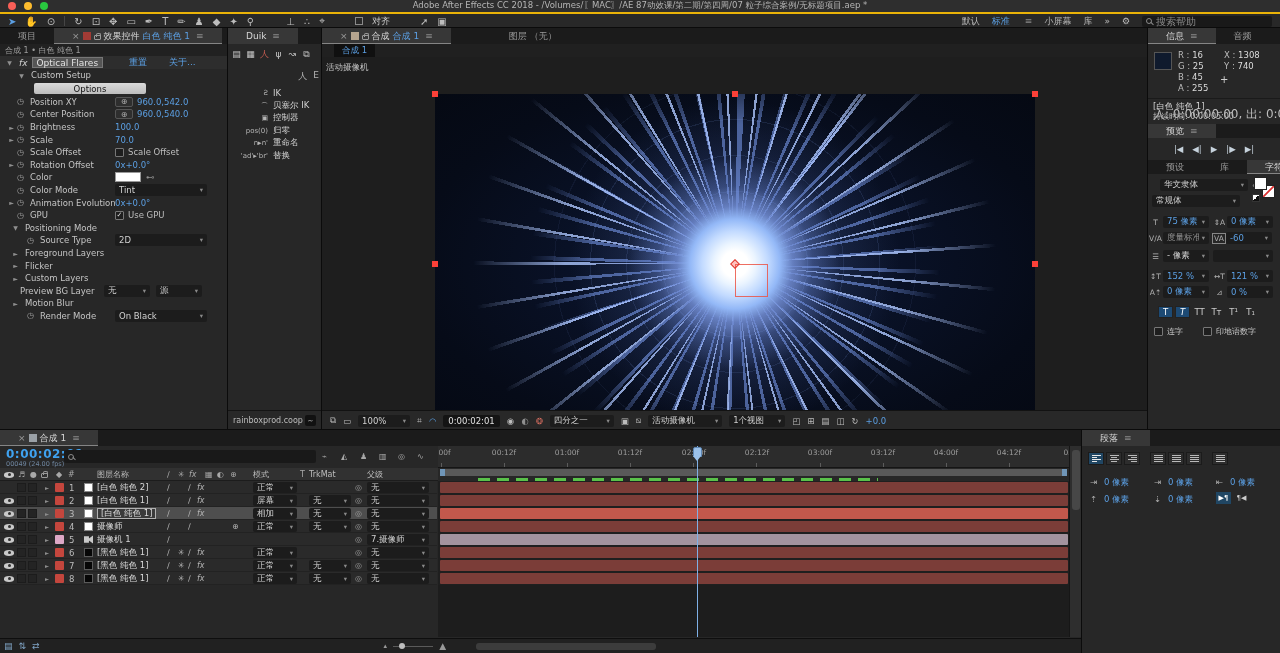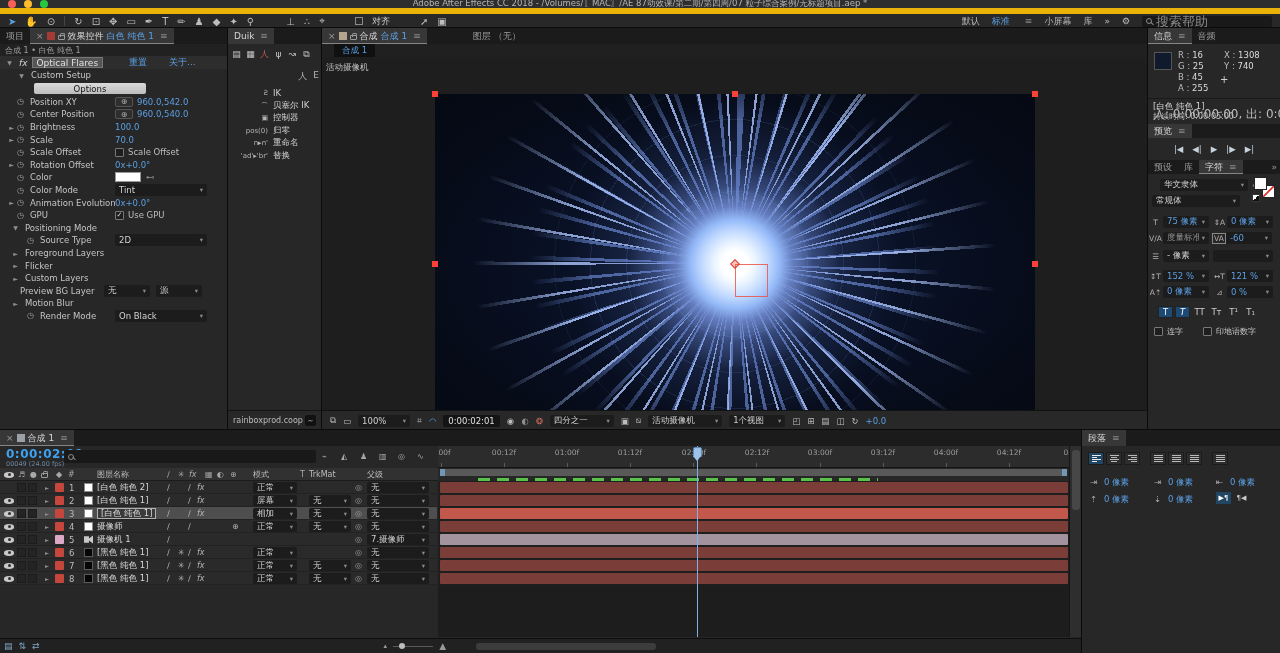--- a/index.html
+++ b/index.html
@@ -1,41 +1,41 @@
 <!DOCTYPE html>
 <html><head>
 <meta charset="utf-8">
 <style>
 *{margin:0;padding:0;box-sizing:border-box;font-family:inherit}
 html,body{width:1280px;height:653px}
 body{position:relative;background:#141414;font-family:"DejaVu Sans","Liberation Sans",sans-serif;color:#c6c6c6;font-size:9px;overflow:hidden}
 .abs{position:absolute}
 .panel{position:absolute;background:#272727;outline:1px solid #0b0b0b}
 .tabs{display:flex;align-items:stretch;height:16px;background:#1b1b1b;color:#9a9a9a;font-size:9px}
-.tab{display:flex;align-items:center;gap:3px;padding:0 6px;white-space:nowrap}
+.tab{display:flex;align-items:center;gap:3px;padding:0 18px;white-space:nowrap}
 .tab.on{background:#373737;color:#d6d6d6;box-shadow:inset 0 -1px 0 #858585}
 .ham{color:#8a8a8a;margin-left:3px}
 .blue{color:#5b9fe3}
 .dim{color:#8f8f8f}
 .xc{color:#9a9a9a}
 .dd{background:#1c1c1c;border-radius:2px;height:12px;display:flex;align-items:center;padding:0 4px;color:#d0d0d0;font-size:8.5px}
 .dd .val{flex:1;white-space:nowrap;overflow:hidden}
 .dd::after{content:"▾";color:#8a8a8a;font-size:6.5px;margin-left:3px}
 .chk{width:9px;height:9px;border:1px solid #777;background:#1e1e1e;display:inline-flex;align-items:center;justify-content:center;font-size:7px;color:#ddd;border-radius:1px;flex:none}
 .ic{color:#bdbdbd}
 
-#titlebar{left:0;top:0;width:1280px;height:14px;background:#2e2e2e;border-bottom:6px solid #eab308;display:flex;align-items:center}
+#titlebar{left:0;top:0;width:1280px;height:14px;background:#2e2e2e;border-bottom:2px solid #eab308;display:flex;align-items:center}
 .light{width:8px;height:8px;border-radius:50%;margin-left:8px}
 #title-text{position:absolute;left:0;right:0;text-align:center;font-size:8.5px;color:#b5b5b5}
 
 #toolbar{left:0;top:14px;width:1280px;height:15px;background:#282828;border-bottom:1px solid #0d0d0d;display:flex;align-items:center;gap:9px;padding:0 8px;font-size:10px;color:#cfcfcf}
 .tsep{width:1px;height:10px;background:#454545}
 #ws{margin-left:auto;display:flex;align-items:center;gap:12px;font-size:9px;color:#bdbdbd}
 #searchbox{display:flex;align-items:center;gap:4px;background:#191919;border-radius:2px;height:11px;width:130px;padding:0 4px}
-#searchbox input{background:transparent;border:none;outline:none;color:#ddd;font-size:13px;width:100%}
+#searchbox input{background:transparent;border:none;outline:none;color:#ddd;font-size:10px;width:100%}
 #searchbox input::placeholder{color:#8a8a8a}
 .mag{width:6px;height:6px;border:1.2px solid #8a8a8a;border-radius:50%;position:relative;flex:none}
 .mag::after{content:"";position:absolute;width:4px;height:1.2px;background:#8a8a8a;transform:rotate(45deg);right:-3px;bottom:-1px}
 
 .ec-row,.ec-grp{display:flex;align-items:center;height:12.6px;font-size:8.5px;color:#c4c4c4}
 .ec-row{padding-left:6px}
 .ec-grp{padding-left:16px;gap:4px}
 .tw{width:11px;text-align:center;color:#8f8f8f;font-size:6px;flex:none}
 .sww{width:13px;color:#9f9f9f;font-size:8px;flex:none}
 .lbl{width:85px;white-space:nowrap;overflow:hidden;flex:none}

